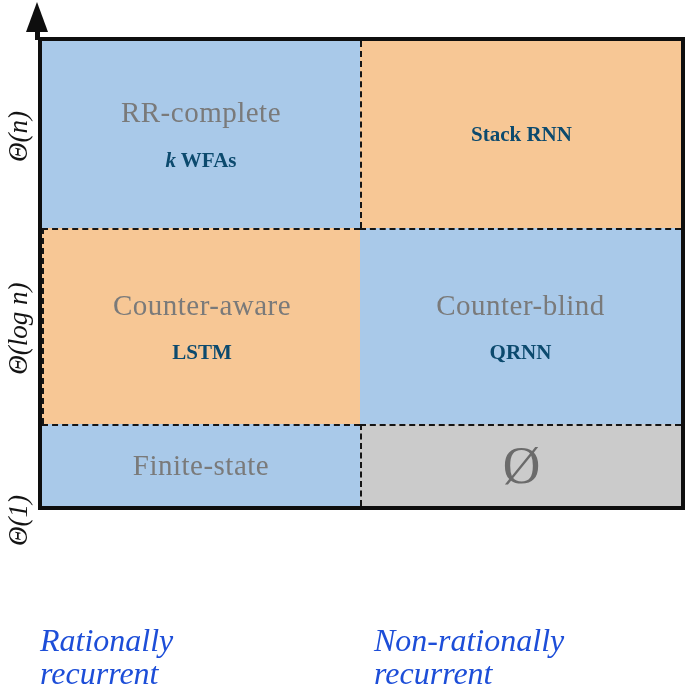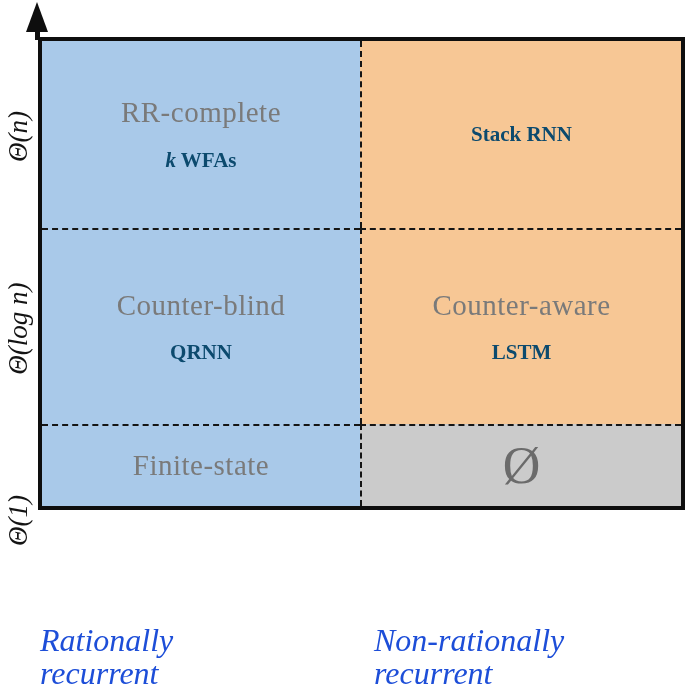--- a/index.html
+++ b/index.html
@@ -120,28 +120,28 @@
 
       <div class="cell" style="background-color: rgb(169, 201, 233);">
         <div class="class-label">RR-complete</div>
         <div class="model-label"><span class="em">k</span><span> WFAs</span></div>
       </div>
 
       <div class="cell col2" style="background-color: rgb(247, 199, 149);">
         <div class="model-label"><span class="em"></span><span>Stack RNN</span></div>
       </div>
 
+      <div class="cell col2 rowline" style="background-color: rgb(247, 199, 149);">
+        <div class="class-label">Counter-aware</div>
+        <div class="model-label"><span class="em"></span><span>LSTM</span></div>
+      </div>
+
       <div class="cell rowline" style="background-color: rgb(169, 201, 233);">
         <div class="class-label">Counter-blind</div>
         <div class="model-label"><span class="em"></span><span>QRNN</span></div>
-      </div>
-
-      <div class="cell col2 rowline" style="background-color: rgb(247, 199, 149);">
-        <div class="class-label">Counter-aware</div>
-        <div class="model-label"><span class="em"></span><span>LSTM</span></div>
       </div>
 
       <div class="cell rowline" style="background-color: rgb(169, 201, 233);">
         <div class="class-label">Finite-state</div>
       </div>
 
       <div class="cell col2 rowline" style="background-color: rgb(203, 203, 203);">
         <div class="empty-symbol">Ø</div>
       </div>
 

